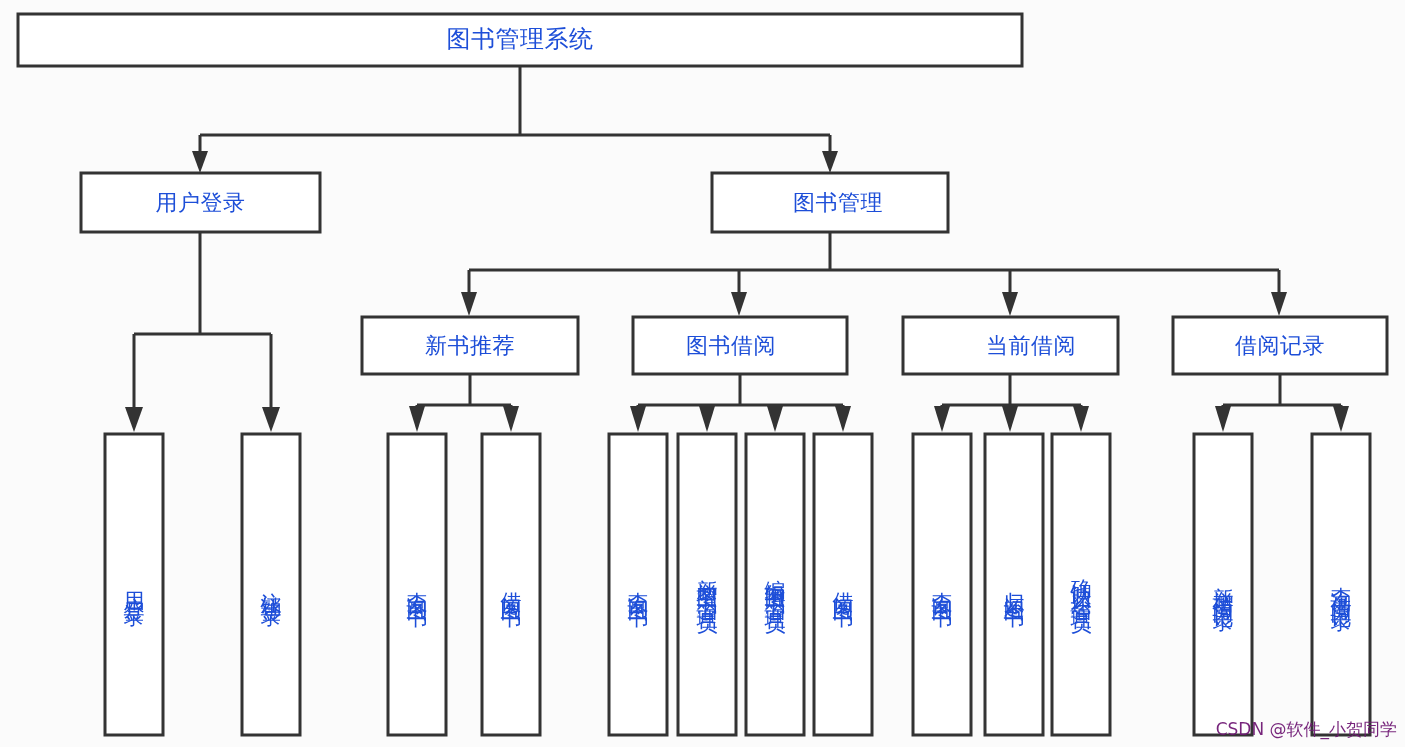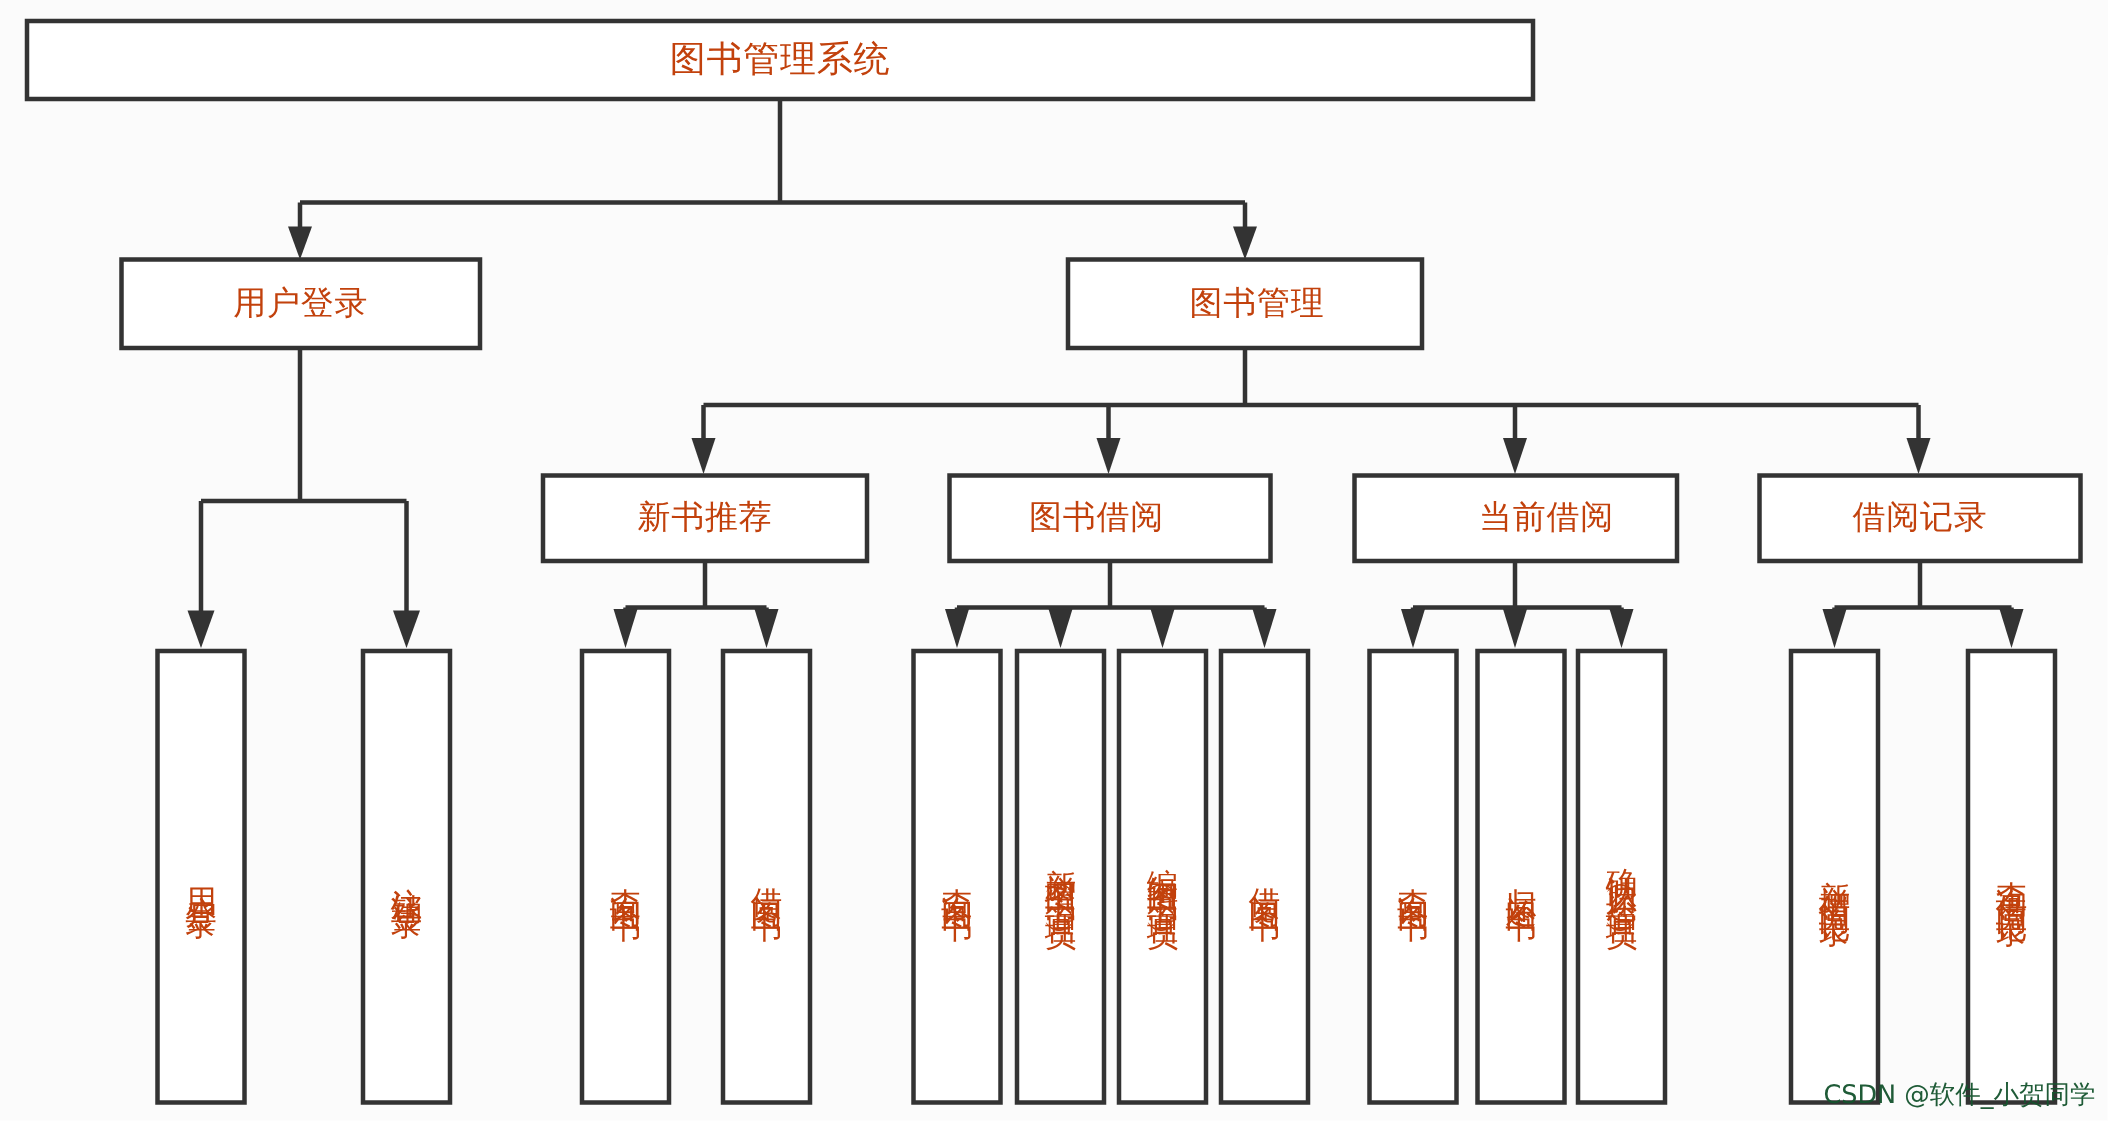--- a/index.html
+++ b/index.html
@@ -39,40 +39,40 @@
   }
   .arrow-head {
     fill: #333333;
     stroke: none;
   }
   .node-label {
     position: absolute;
     display: flex;
     align-items: center;
     justify-content: center;
-    color: #c2410c;
+    color: #1d4ed8;
     font-family: "DejaVu Sans", "Liberation Sans", sans-serif;
     font-size: 22px;
     line-height: 1.05;
     letter-spacing: 0.5px;
     white-space: nowrap;
     pointer-events: none;
     text-align: right;
   }
   .node-label.vertical {
     writing-mode: vertical-rl;
     text-orientation: upright;
     letter-spacing: 5px;
     font-size: 21px;
   }
   .watermark {
     position: absolute;
     right: 8px;
     bottom: 6px;
-    color: #14532d;
+    color: #701a75;
     font-size: 17px;
     font-family: "DejaVu Sans", "Liberation Sans", sans-serif;
     white-space: nowrap;
     opacity: 0.95;
   }
 </style>
 </head>
 <body>
 
 <div id="diagram-root">

